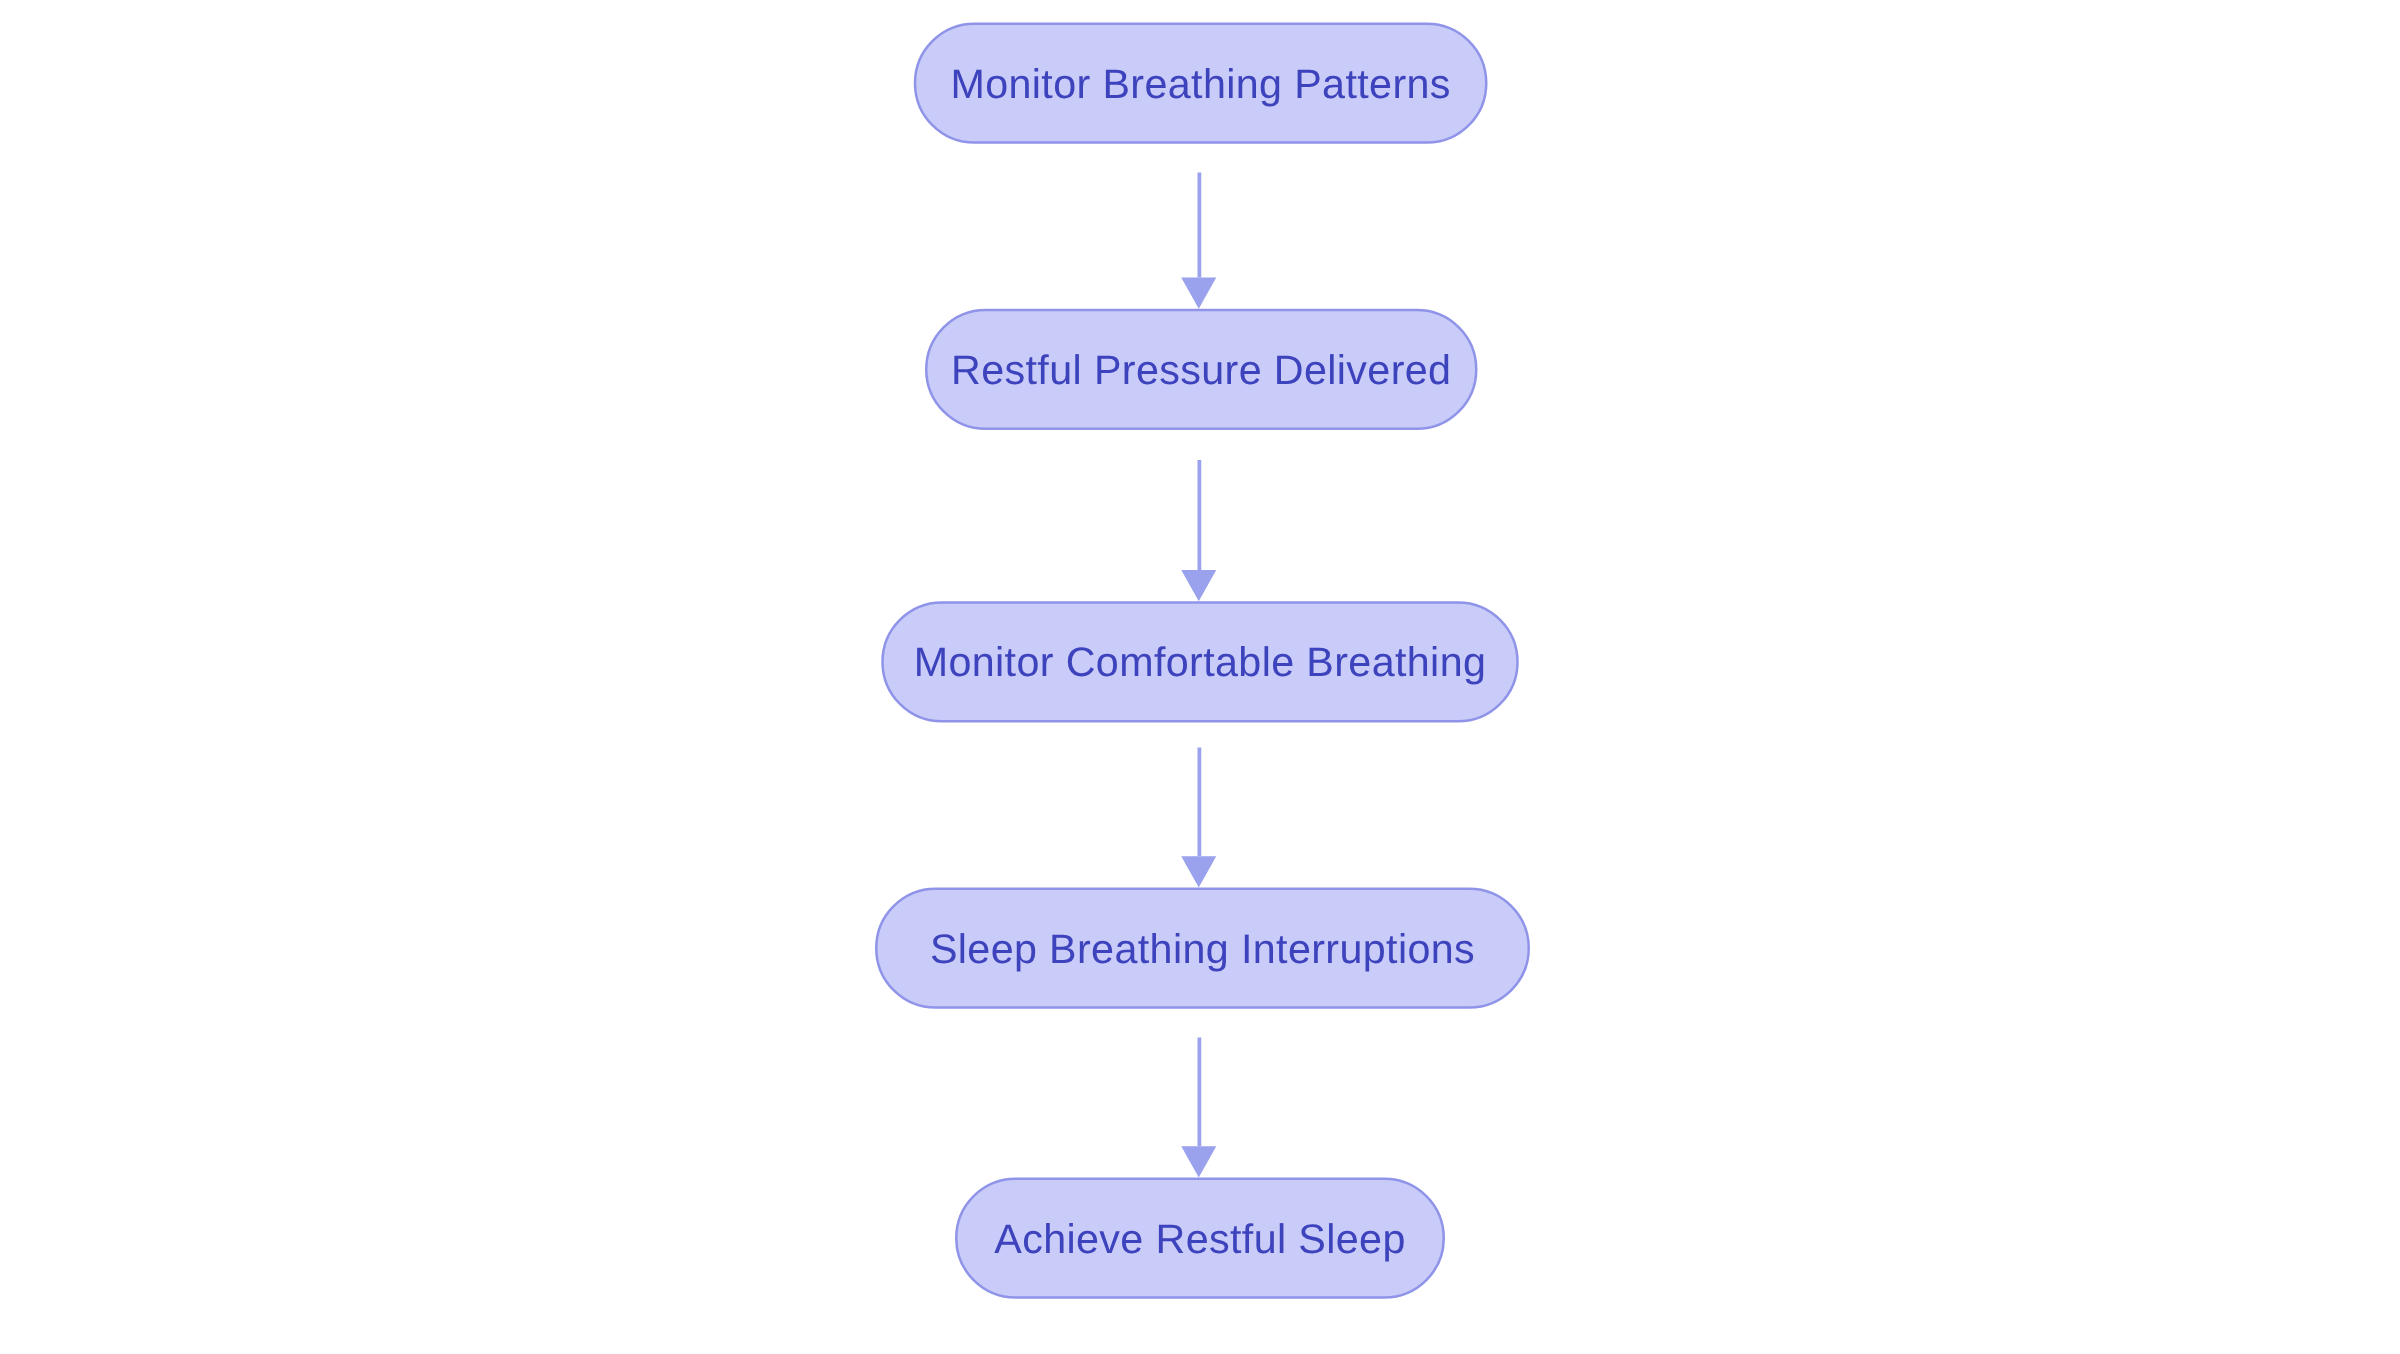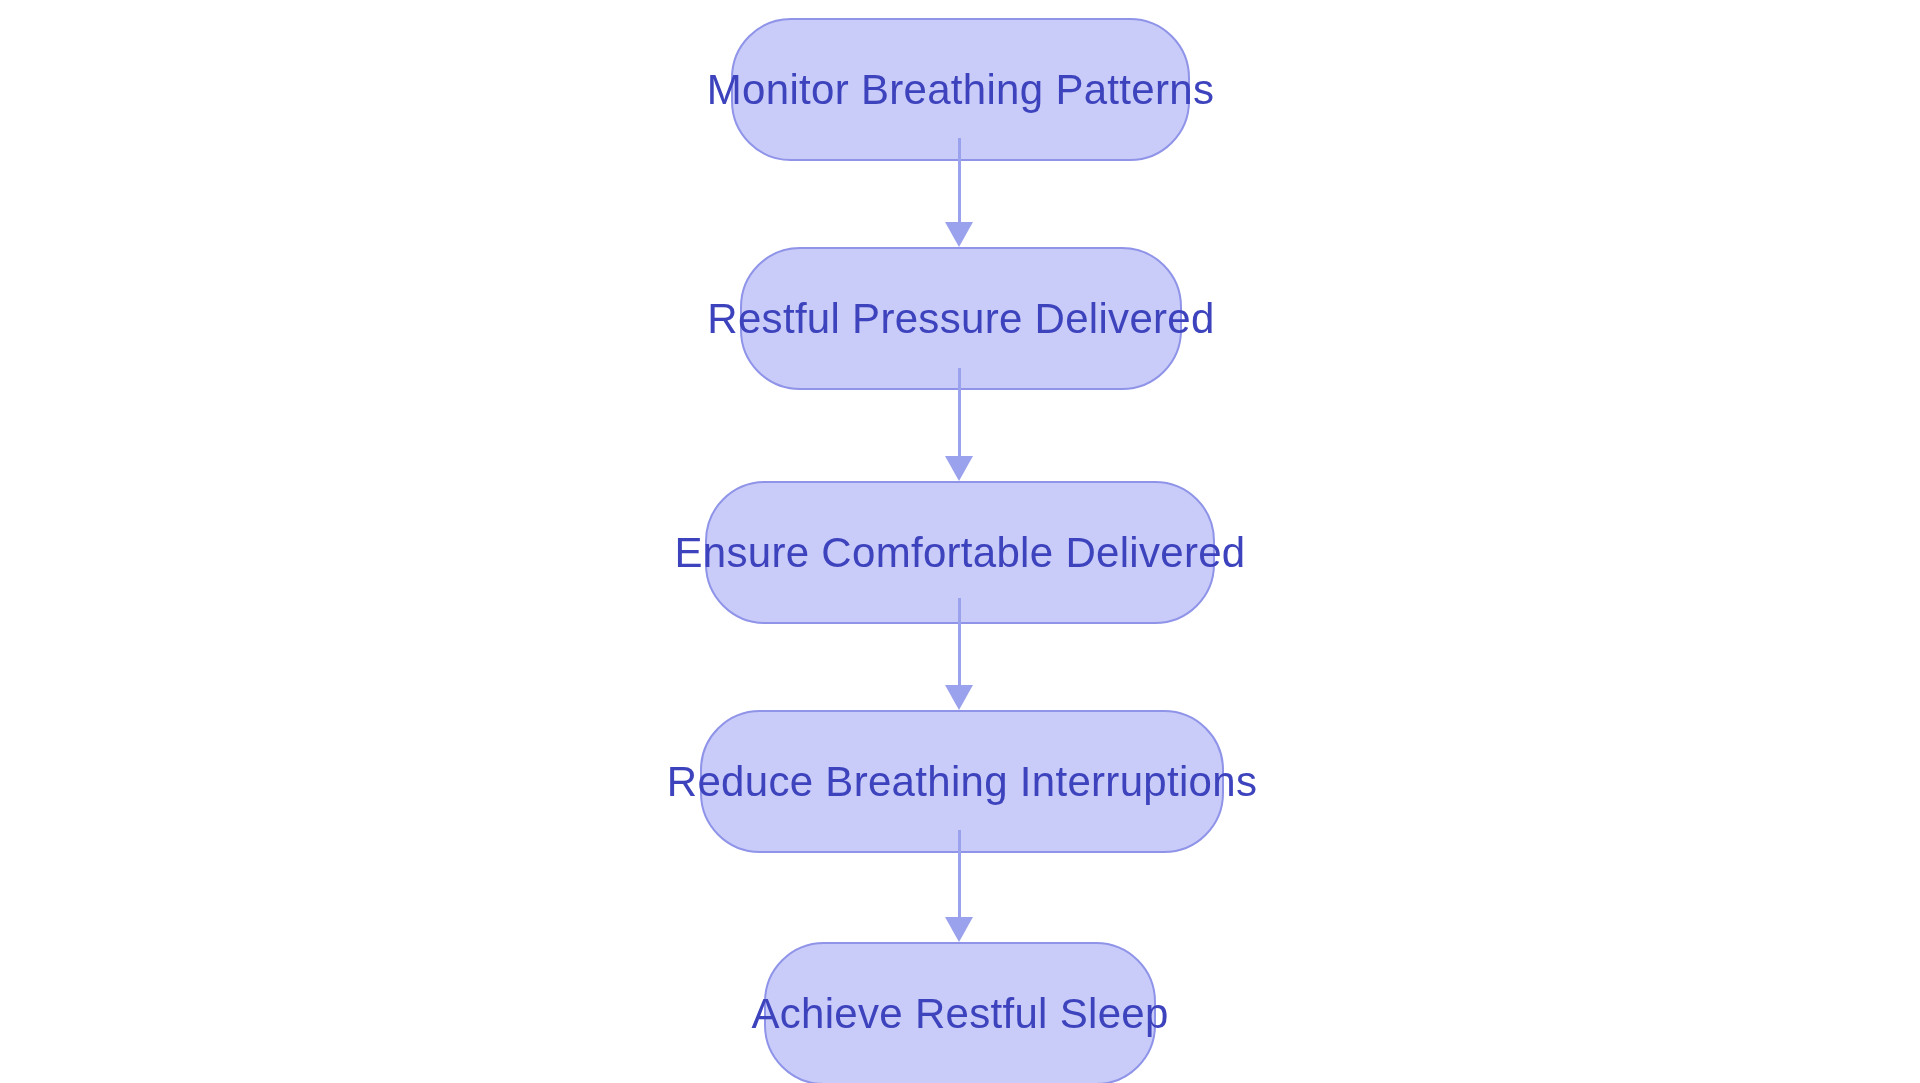--- a/index.html
+++ b/index.html
@@ -16,29 +16,29 @@
     overflow:hidden;
     font-family:"Liberation Sans", sans-serif;
     position:relative;
   }
   .canvas{
     position:absolute;inset:0;
   }
   .flow-node{
     position:absolute;
     box-sizing:border-box;
-    height:143px;
+    height:97px;
     border-radius:60px;
     background:var(--node-fill);
     border:2px solid var(--node-border);
     display:flex;
     align-items:center;
     justify-content:center;
     color:var(--text-color);
-    font-size:42px;
+    font-size:33px;
     letter-spacing:0.3px;
     white-space:nowrap;
   }
   .n1{top:18px;  left:731px; width:459px;}
   .n2{top:247px; left:740px; width:442px;}
   .n3{top:481px; left:705px; width:510px;}
   .n4{top:710px; left:700px; width:524px;}
   .n5{top:942px; left:764px; width:392px;}
 
   .flow-arrow{
@@ -82,30 +82,30 @@
   <div class="flow-node n2">
     <span>Restful Pressure Delivered</span>
   </div>
 
   <div class="flow-arrow a2">
     <div class="arrow-line"></div>
     <div class="arrow-head"></div>
   </div>
 
   <div class="flow-node n3">
-    <span>Ensure Comfortable Delivered</span>
+    <span>Monitor Comfortable Breathing</span>
   </div>
 
   <div class="flow-arrow a3">
     <div class="arrow-line"></div>
     <div class="arrow-head"></div>
   </div>
 
   <div class="flow-node n4">
-    <span>Reduce Breathing Interruptions</span>
+    <span>Sleep Breathing Interruptions</span>
   </div>
 
   <div class="flow-arrow a4">
     <div class="arrow-line"></div>
     <div class="arrow-head"></div>
   </div>
 
   <div class="flow-node n5">
     <span>Achieve Restful Sleep</span>
   </div>

